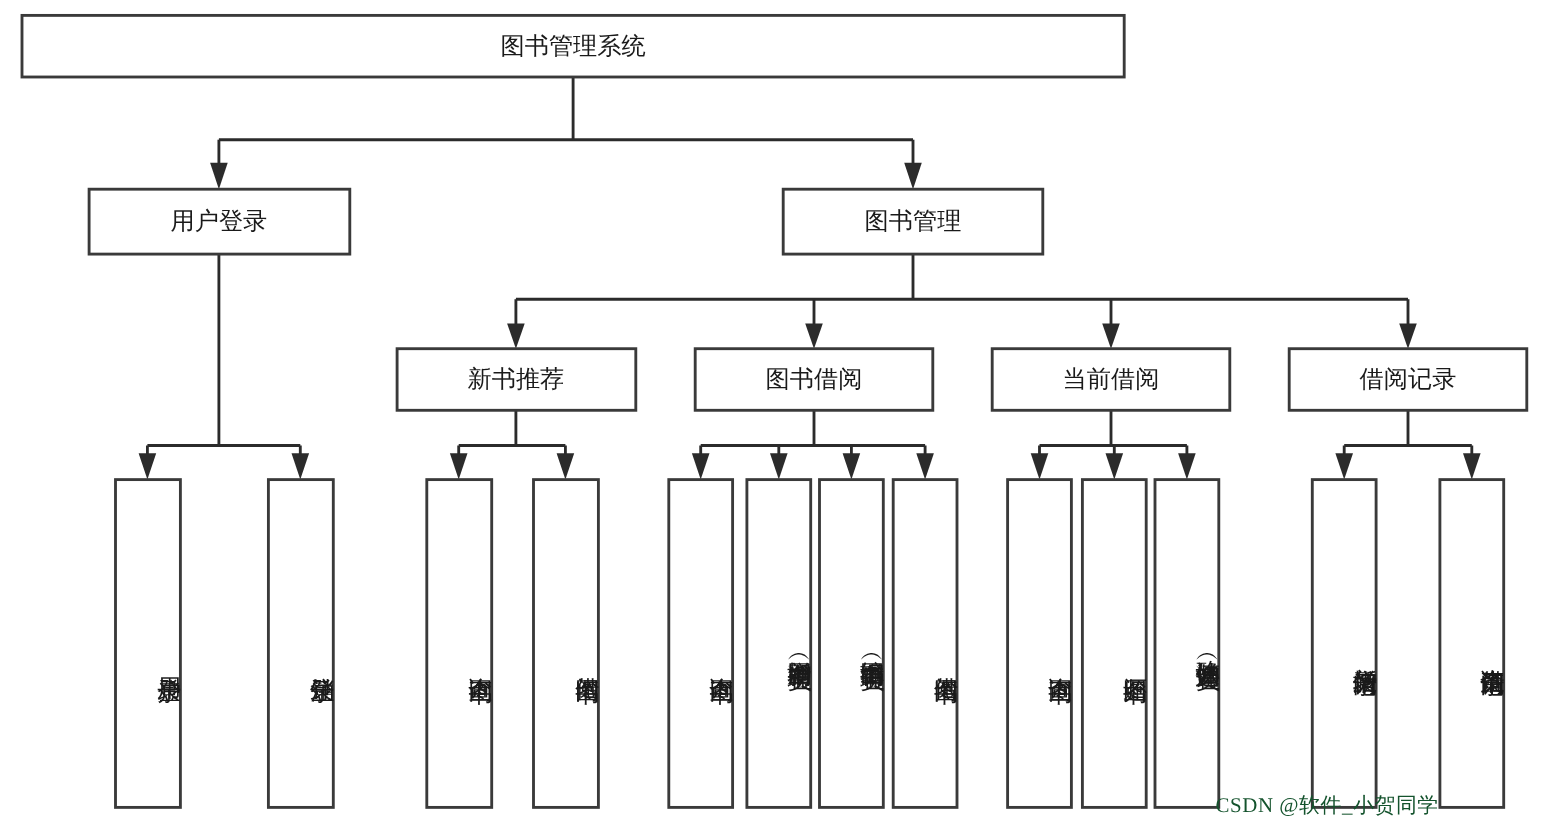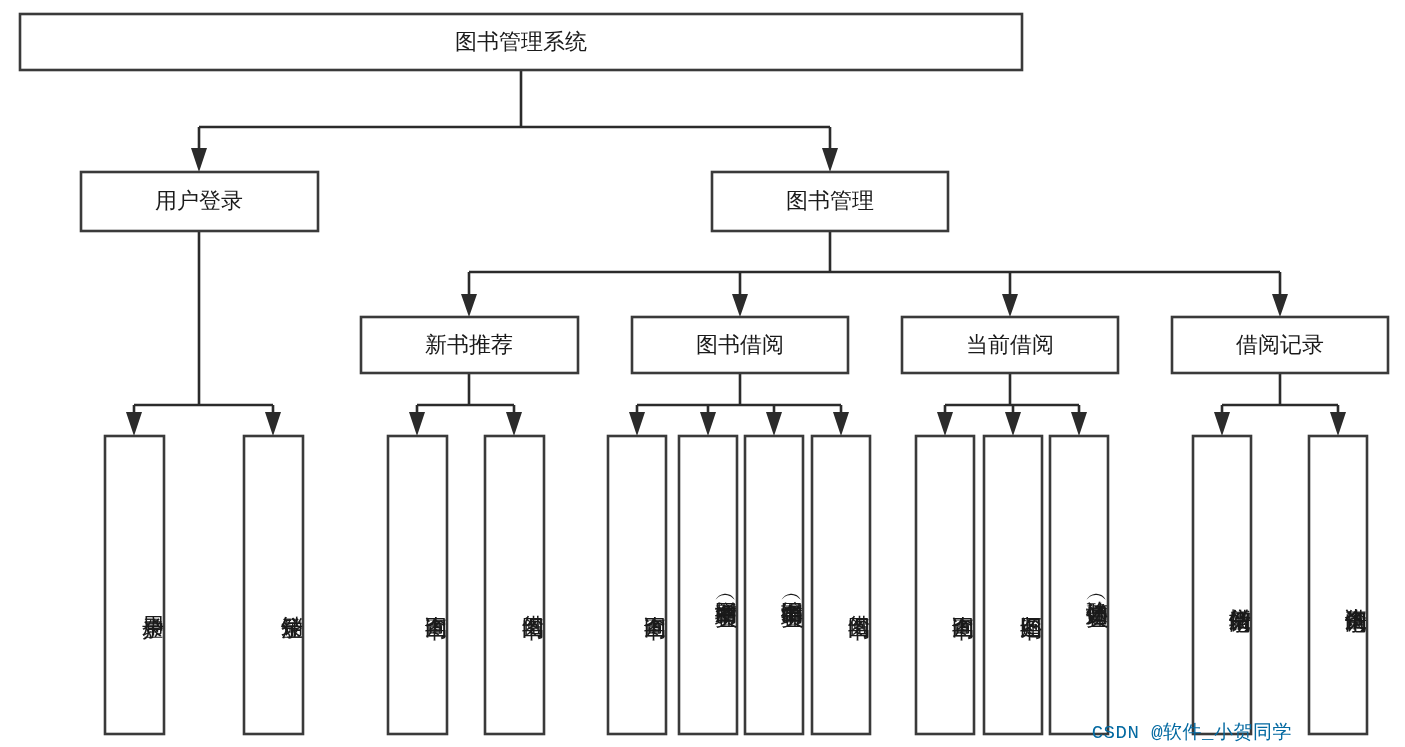--- a/index.html
+++ b/index.html
@@ -59,25 +59,25 @@
     letter-spacing: 1px;
     display: flex;
     align-items: flex-start;
     justify-content: center;
     line-height: 1.0;
     white-space: nowrap;
     pointer-events: none;
   }
   .watermark {
     position: absolute;
-    right: 24px;
+    right: 8px;
     bottom: 2px;
-    font-family: Liberation Mono, monospace;
+    font-family: Liberation Serif, serif;
     font-size: 19px;
-    color: #0369a1;
+    color: #14532d;
     letter-spacing: 0.5px;
     white-space: nowrap;
   }
 </style>
 </head>
 <body>
 
 <div id="diagram-root">
 
   <svg class="flow" viewBox="0 0 1405 747">

